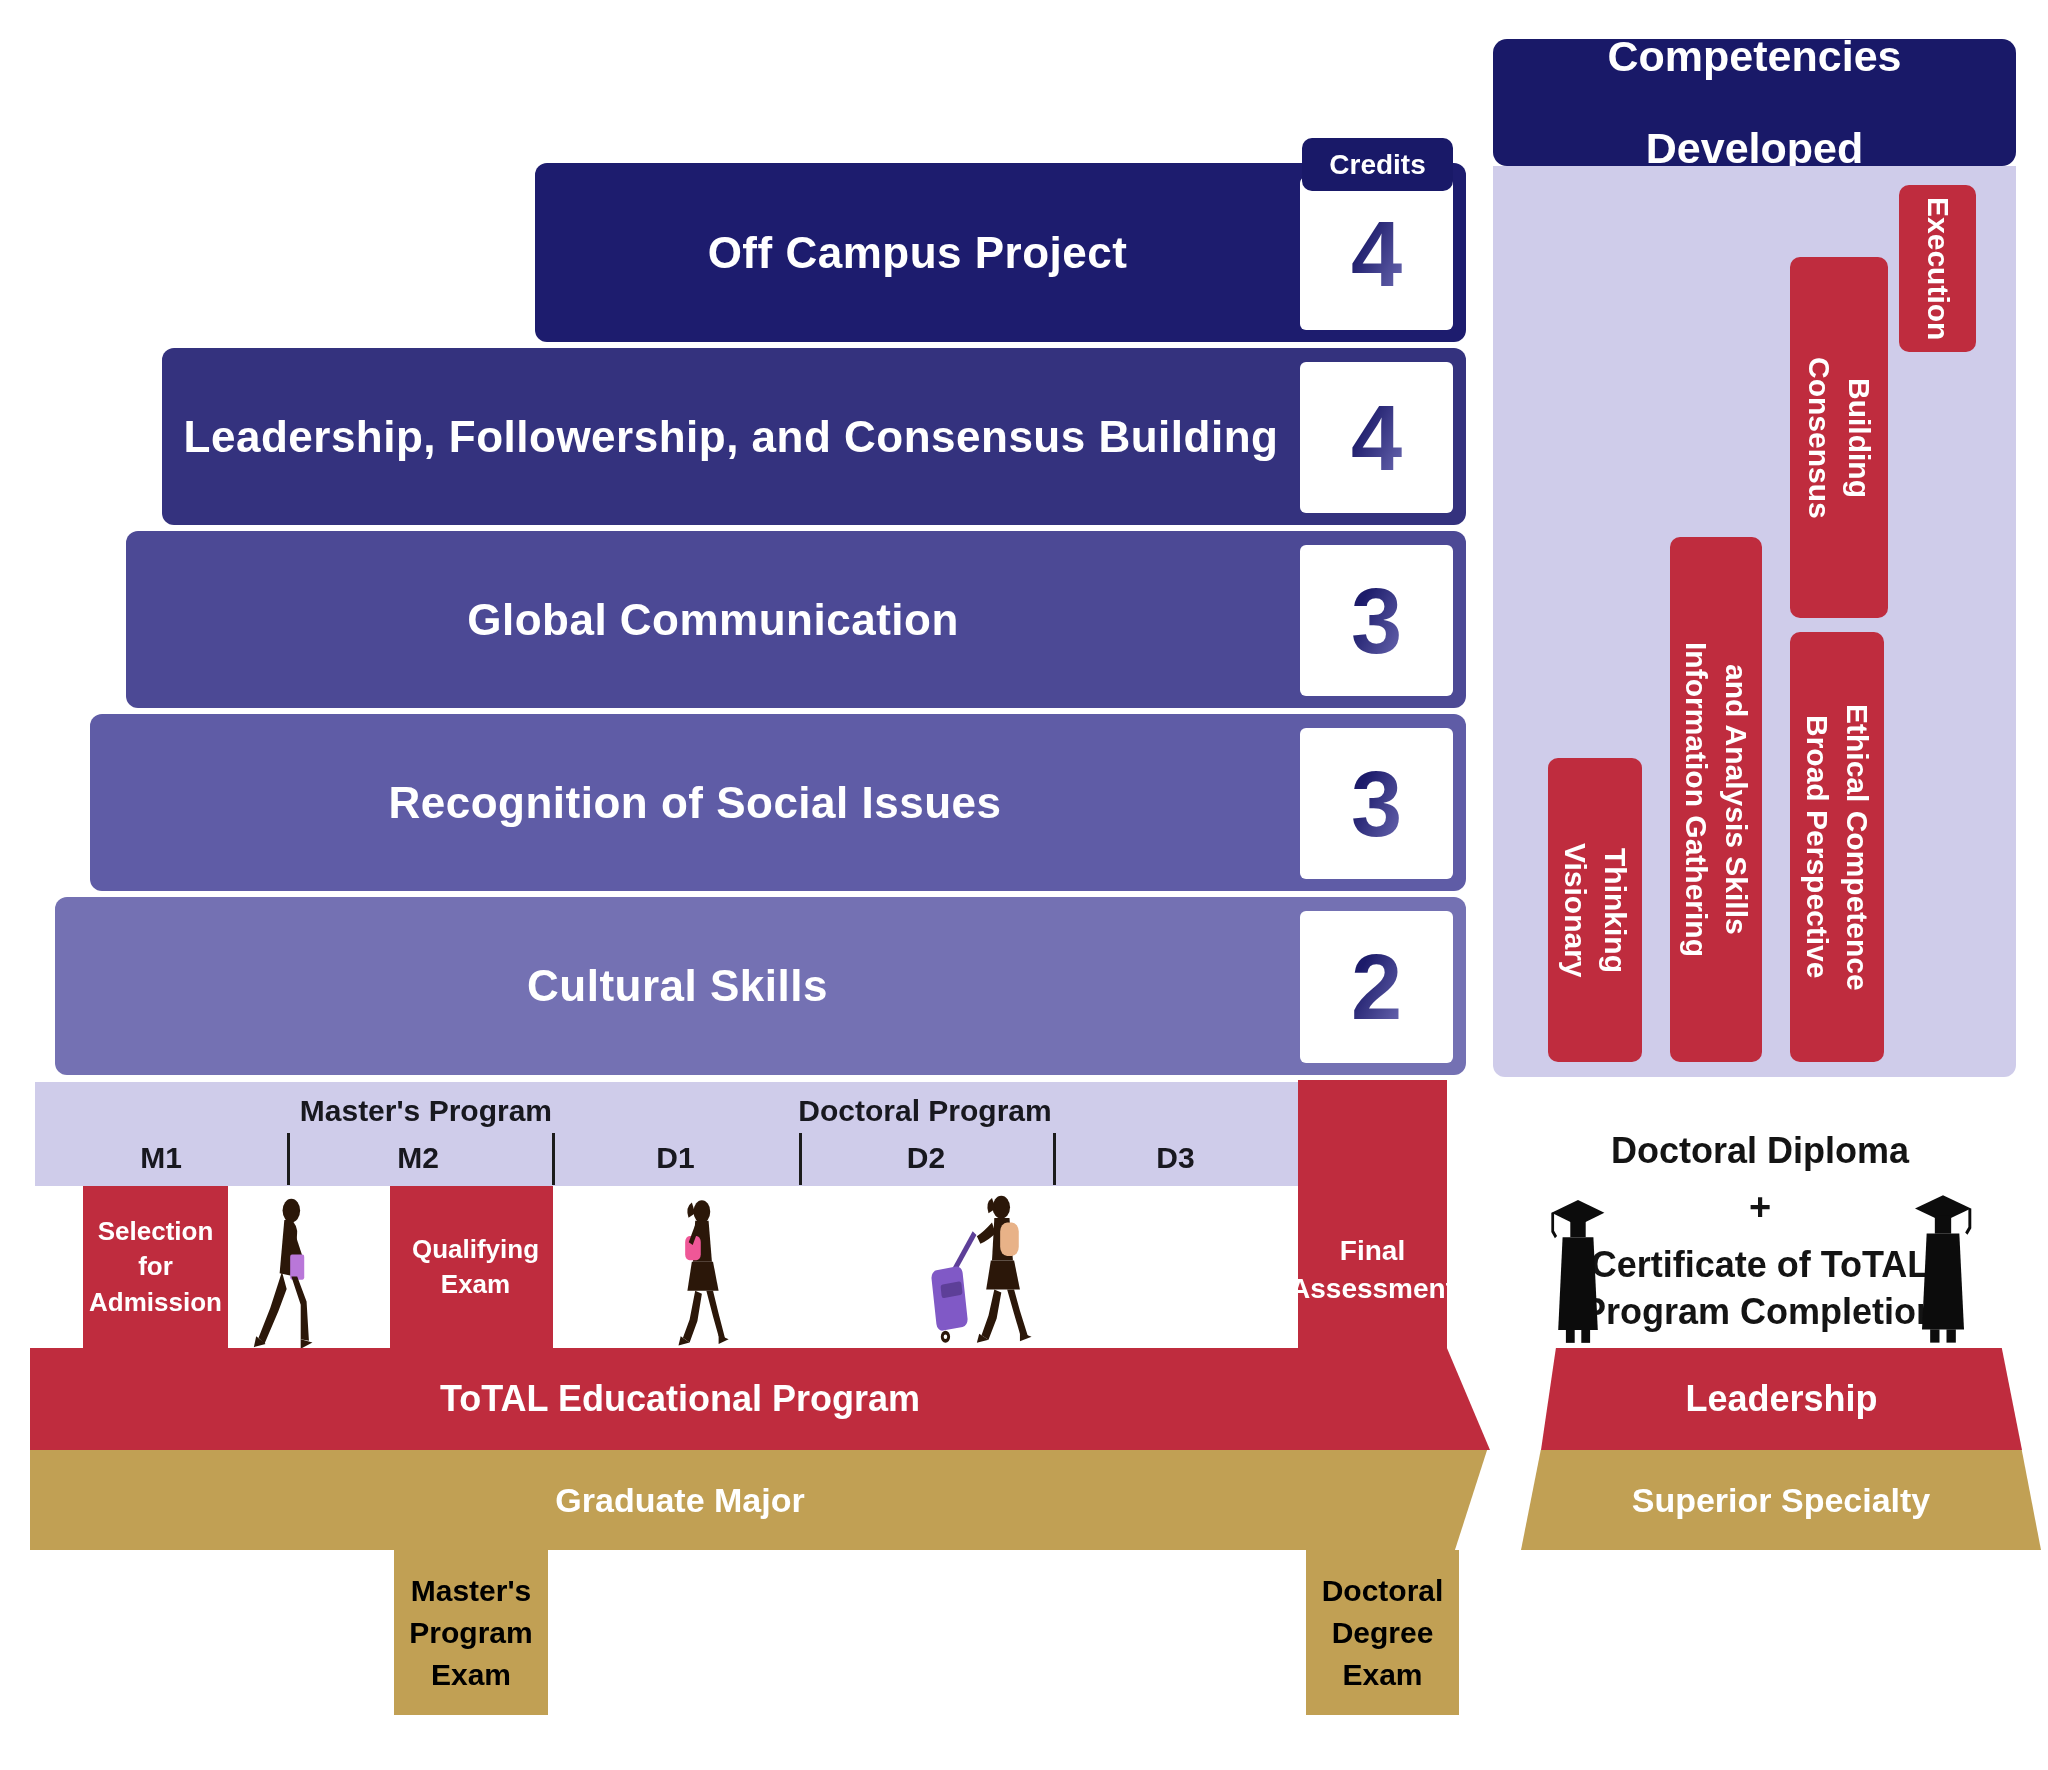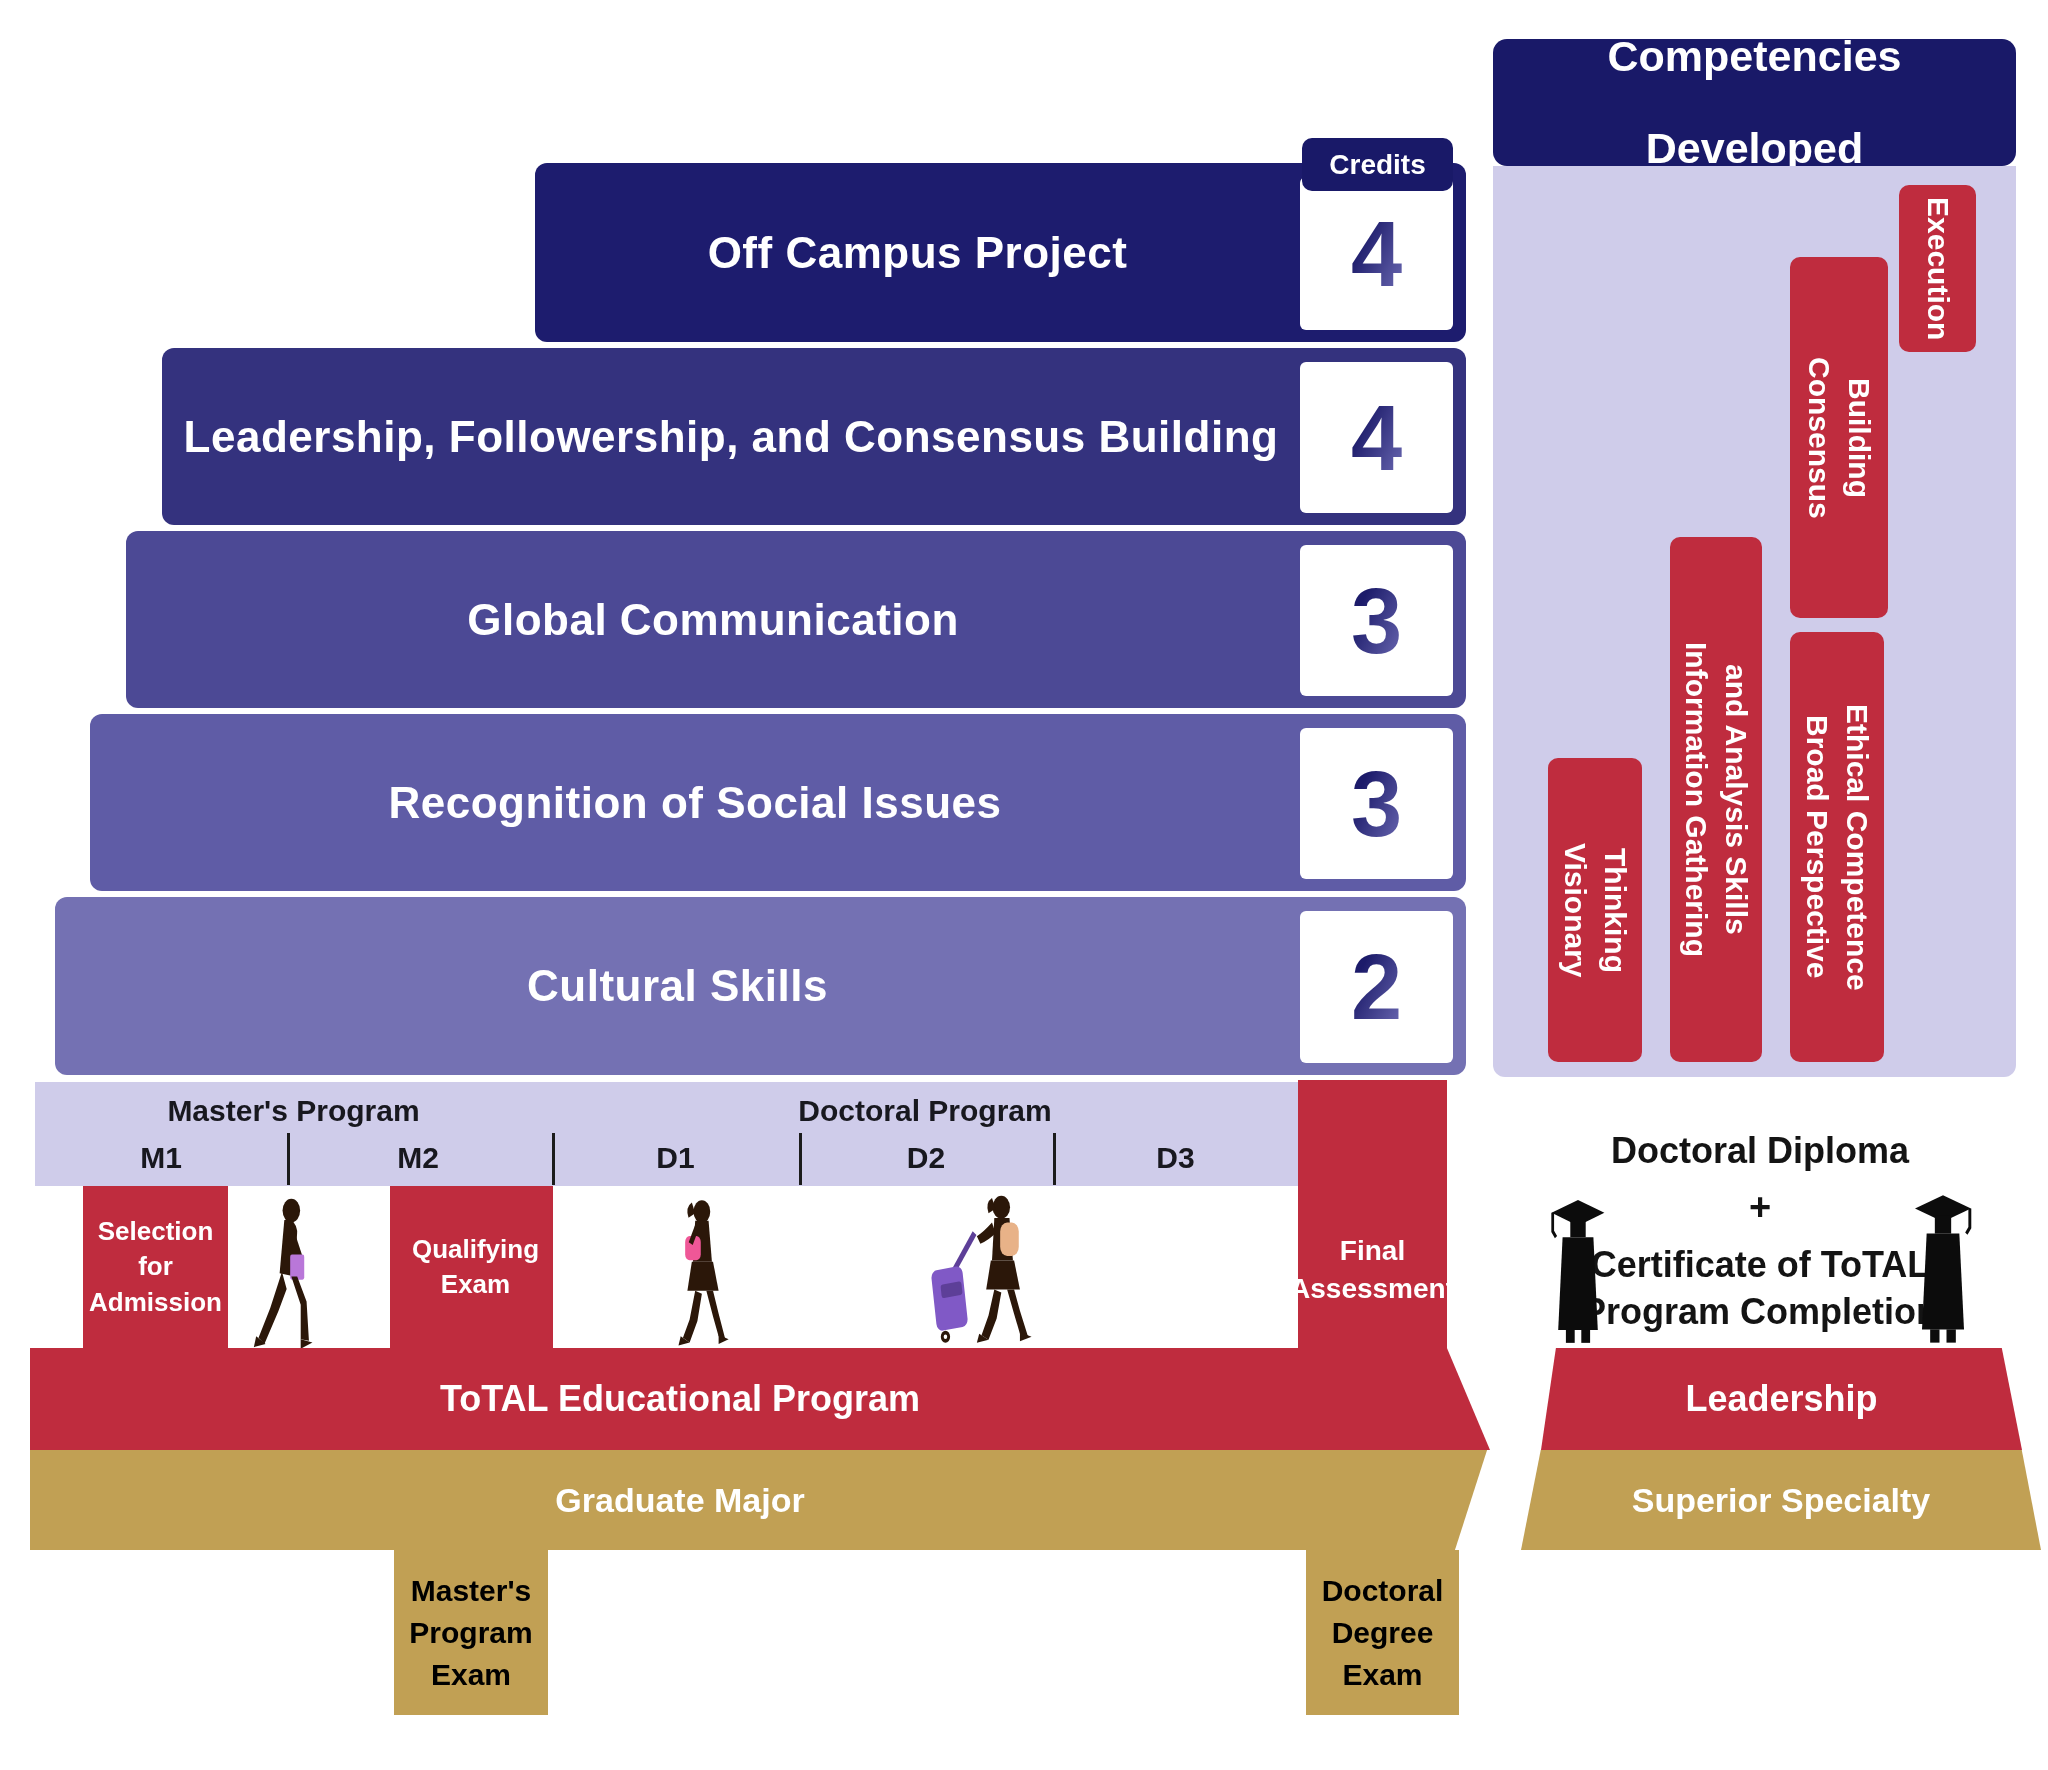--- a/index.html
+++ b/index.html
@@ -120,21 +120,21 @@
   <div class="vbar" style="left:1790px;top:632px;width:94px;height:430px;">
     <div class="vline">Broad Perspective</div>
     <div class="vline">Ethical Competence</div>
   </div>
   <div class="vbar" style="left:1548px;top:758px;width:94px;height:304px;">
     <div class="vline">Visionary</div>
     <div class="vline">Thinking</div>
   </div>
 
   <div class="band"></div>
-  <div class="band-label" style="left:35px;width:517px;">Master's Program</div>
+  <div class="band-label" style="left:35px;width:517px;text-align:right;">Master's Program</div>
   <div class="band-label" style="left:552px;width:746px;">Doctoral Program</div>
 
   <div class="term" style="left:35px;width:252px;">M1</div>
   <div class="term" style="left:287px;width:262px;">M2</div>
   <div class="term" style="left:552px;width:247px;">D1</div>
   <div class="term" style="left:799px;width:254px;">D2</div>
   <div class="term" style="left:1053px;width:245px;">D3</div>
 
   <div class="tick" style="left:287px;"></div>
   <div class="tick" style="left:552px;"></div>

